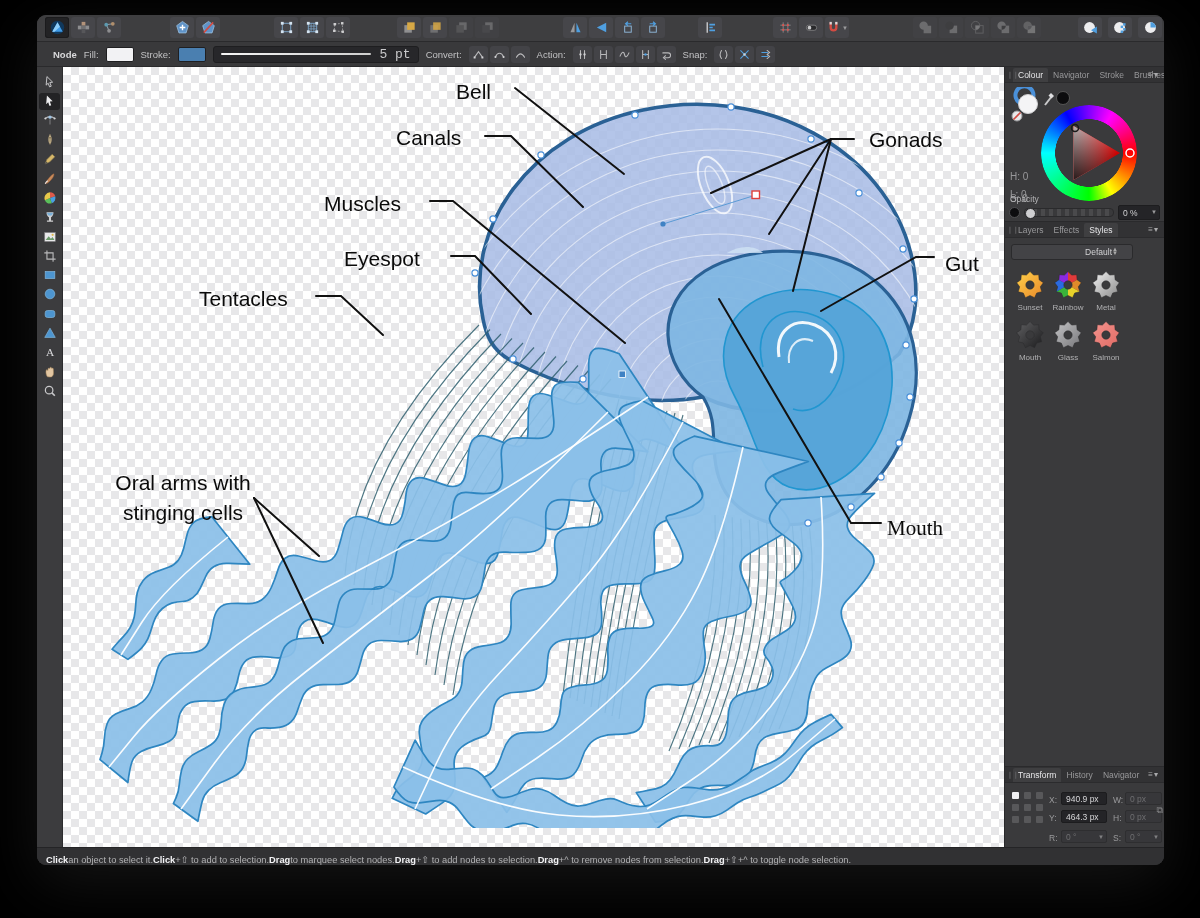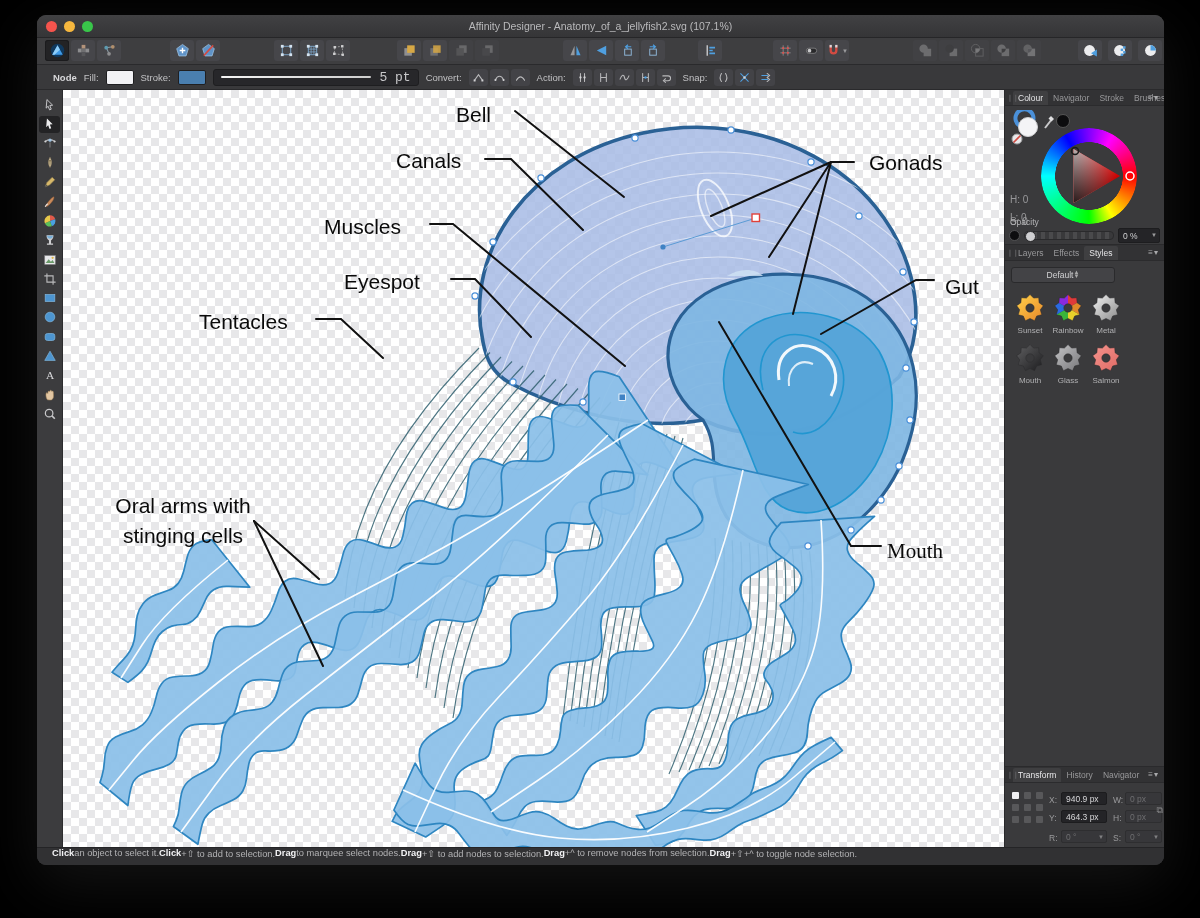--- a/index.html
+++ b/index.html
@@ -77,57 +77,49 @@
   .op-dot{width:9px;height:9px;border-radius:50%;background:#0d0d0f;border:1px solid #525254;}
   .op-track{width:88px;height:7px;border-radius:4px;background:repeating-linear-gradient(90deg,#4a4a4c 0 4px,#39393b 4px 8px);position:relative;border:1px solid #2a2a2c;}
   .op-thumb{position:absolute;left:0;top:-1px;width:9px;height:9px;border-radius:50%;background:#cfcfd1;border:1px solid #2a2a2c;}
   .op-value{width:36px;height:13px;background:#242427;border:1px solid #1d1d1f;border-radius:2px;
             color:#d2d2d4;font-size:8.5px;display:flex;align-items:center;padding-left:4px;position:relative;}
   .op-value .dd{position:absolute;right:2px;top:3px;font-size:6px;color:#9a9a9c;}
   .mini-swatches{position:absolute;left:6px;top:4px;width:60px;height:36px;}
   
   .styles-body{padding:6px 4px 0 6px;position:relative;height:100%;box-sizing:border-box;}
   .dropdown{width:92px;height:14px;background:#434346;border:1px solid #2a2a2c;border-radius:3px;
-            font-size:8.5px;color:#d2d2d4;display:flex;align-items:center;padding:0 5px;justify-content:center;}
+            font-size:8.5px;color:#d2d2d4;display:flex;align-items:center;padding:0 14px;justify-content:flex-end;}
   .updown{font-size:6px;color:#aaa;line-height:.6;text-align:center;}
   .gear-grid{display:flex;flex-wrap:wrap;margin-top:10px;}
   .gear-tile{width:38px;display:flex;flex-direction:column;align-items:center;margin-bottom:8px;}
   .gear-tile svg{width:30px;height:30px;}
   .gear-label{font-size:8px;color:#b0b0b2;margin-top:3px;}
   
   .transform-body{position:relative;height:64px;font-size:8.5px;color:#a8a8aa;}
   .anchor{position:absolute;left:7px;top:9px;display:grid;grid-template-columns:repeat(3,7px);
           grid-template-rows:repeat(3,7px);gap:5px;}
   .anchor span{width:7px;height:7px;background:#58585a;border-radius:1px;}
   .anchor span.sel{background:#f0f0f2;}
   .t-label{position:absolute;color:#9a9a9c;}
   .t-input{position:absolute;height:13px;background:#242427;border:1px solid #1c1c1e;border-radius:2px;
            color:#d6d6d8;font-size:8.5px;display:flex;align-items:center;padding-left:4px;box-sizing:border-box;}
   .t-input.disabled{background:#37373a;border:1px solid #2e2e30;color:#6e6e70;}
   .t-input .dd{position:absolute;right:2px;top:3px;font-size:6px;color:#808082;}
   .linkicon{position:absolute;right:1px;top:22px;color:#8a8a8c;font-size:9px;}
   
-  .statusbar{height:17px;background:#313133;border-top:1px solid #242426;display:flex;align-items:flex-start;
-             padding-left:15px;font-size:9.3px;color:#b2b2b4;white-space:nowrap;flex:0 0 auto;}
+  .statusbar{height:17px;background:#313133;border-top:1px solid #242426;display:flex;align-items:flex-end;
+             padding-left:9px;font-size:9.3px;color:#b2b2b4;white-space:nowrap;flex:0 0 auto;}
   .statusbar b{color:#f2f2f4;font-weight:bold;}
 </style>
 </head>
 <body>
 
 <div class="screen">
   <div class="window">
 
-    <div class="titlebar">
-      <div class="lights">
-        <span class="light red"></span>
-        <span class="light yellow"></span>
-        <span class="light green"></span>
-      </div>
-      <div class="title">Affinity Designer - Anatomy_of_a_jellyfish2.svg (107.1%)</div>
-    </div>
 
     <div class="toolbar" id="main-toolbar">
         <div class="tgroup" style="left: 8px;">
           <div class="tbtn active">
             <svg viewBox="0 0 16 16">
               <circle cx="8" cy="8" r="7.2" fill="#10385c"></circle>
               <path d="M8 2.4 L13.6 12.6 H2.4 Z" fill="#3f9be8"></path>
               <path d="M8 2.4 L10.6 7.2 L4.7 12.6 H2.4 Z" fill="#8ecdf8"></path>
             </svg>
           </div>

